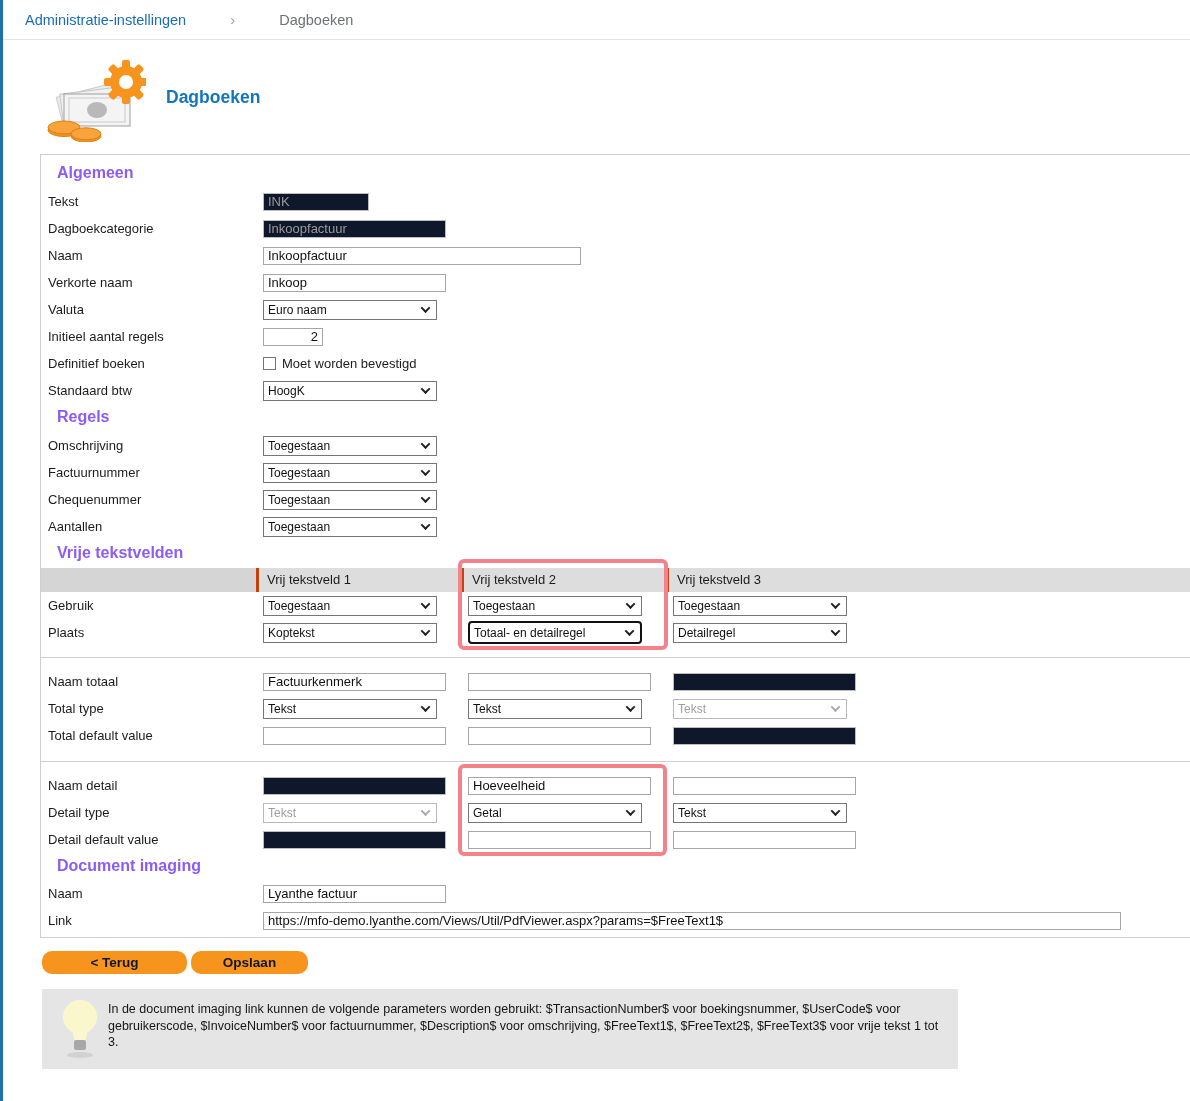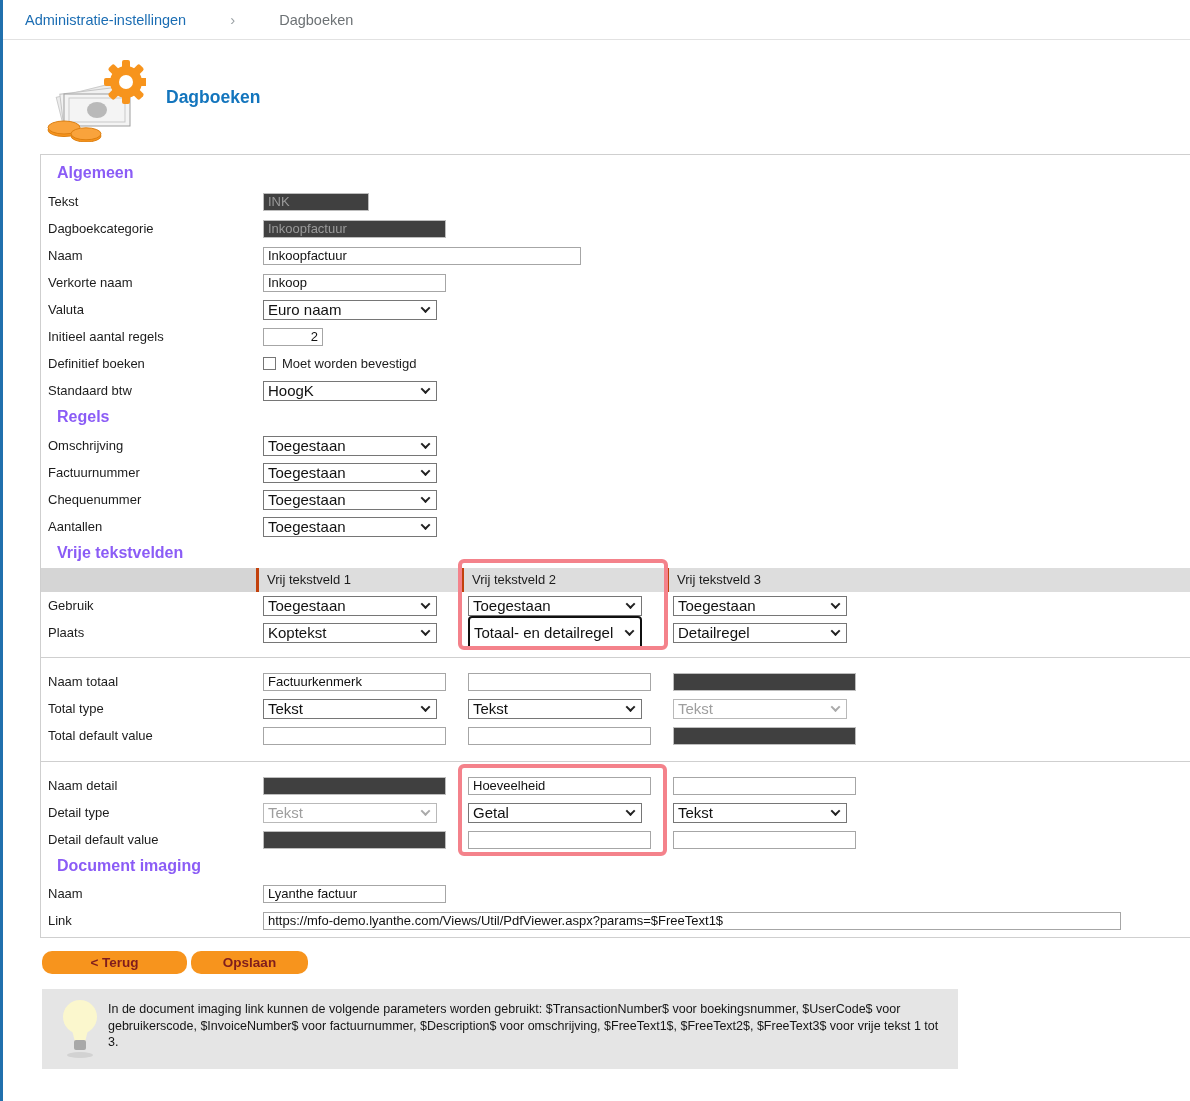--- a/index.html
+++ b/index.html
@@ -26,50 +26,50 @@
   .sec-title { color:#8b5cf6; font-size:16px; font-weight:bold; height:22px; line-height:22px;
                margin-left:16px; margin-top:2px; }
   .rows { margin-top:4px; }
   .frow { display:flex; align-items:center; height:27px; padding-left:7px; }
   .lbl { width:215px; font-size:13px; color:#1c1c1c; flex:0 0 215px; }
   .cell { width:205px; flex:0 0 205px; display:flex; align-items:center; }
 
   
   .txt { height:18px; border:1px solid #a6a6a6; background:#fff; font-family:"Liberation Sans",sans-serif;
          font-size:13px; color:#111; padding:0 4px; }
-  .txt:disabled, .txt.dis { background:#404040; border-color:#bdbdbd; color:#9a9a9a; }
+  .txt:disabled, .txt.dis { background:#0f172a; border-color:#bdbdbd; color:#9a9a9a; }
   .w106{width:106px;} .w183{width:183px;} .w318{width:318px;} .w60{width:60px;text-align:right;}
   .w758{width:858px;}
   .sel { width:174px; height:20px; border:1px solid #767676; background:#fff;
          display:inline-flex; align-items:center; justify-content:space-between;
          padding:0 7px 0 4px; cursor:pointer; }
-  .sel .t { font-size:15px; color:#111; white-space:nowrap; }
+  .sel .t { font-size:12px; color:#111; white-space:nowrap; }
   .chev { width:7px; height:7px; border-right:2px solid #222; border-bottom:2px solid #222;
           transform:rotate(45deg) translate(-1px,-1px); flex:0 0 auto; }
   .sel.dis { border-color:#b9b9b9; }
   .sel.dis .t { color:#9e9e9e; }
   .sel.dis .chev { border-color:#aaa; }
-  .sel.focused { border:2px solid #101010; border-radius:4px; height:34px; }
+  .sel.focused { border:2px solid #101010; border-radius:4px; height:23px; }
 
   .cb { width:13px; height:13px; border:1px solid #767676; background:#fff; margin-right:6px; cursor:pointer; }
   .cb-label { font-size:13px; color:#1c1c1c; }
 
   
   .band { display:flex; height:24px; margin-top:4px; background:#c2410c; }
   .band .c0 { width:215px; flex:0 0 215px; background:#d5d5d5; }
   .band .c { width:202px; flex:0 0 202px; background:#dddddd; margin-left:3px;
              font-size:13px; color:#1c1c1c; line-height:24px; padding-left:8px; }
 
   .rule { border-top:1px solid #cfcfcf; margin:11px 0 10px 0; }
   .rule2 { border-top:1px solid #cfcfcf; margin:12px 0 10px 0; }
 
   
   .btnrow { margin:13px 0 0 42px; display:flex; gap:4px; }
   .obtn { width:145px; height:23px; background:#f7941d; border:none; border-radius:10px;
-          color:#7f1d1d; font-weight:bold; font-size:13.5px; font-family:"Liberation Sans",sans-serif;
+          color:#0f172a; font-weight:bold; font-size:13.5px; font-family:"Liberation Sans",sans-serif;
           cursor:pointer; }
 
   
   .infobox { margin:15px 0 0 42px; width:916px; background:#e5e5e5; display:flex;
              padding:9px 14px 9px 10px; }
   .bulbwrap { width:56px; flex:0 0 56px; display:flex; justify-content:center; }
   .infotext { font-size:12.5px; color:#151515; line-height:16.5px; padding-top:3px; }
 
   
   .hl { position:absolute; border:4px solid #f4828b; border-radius:6px; pointer-events:none; }

